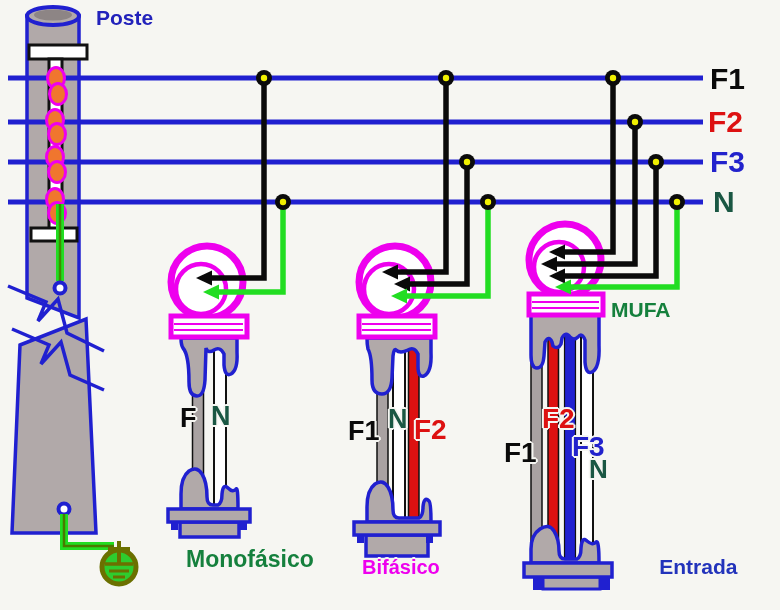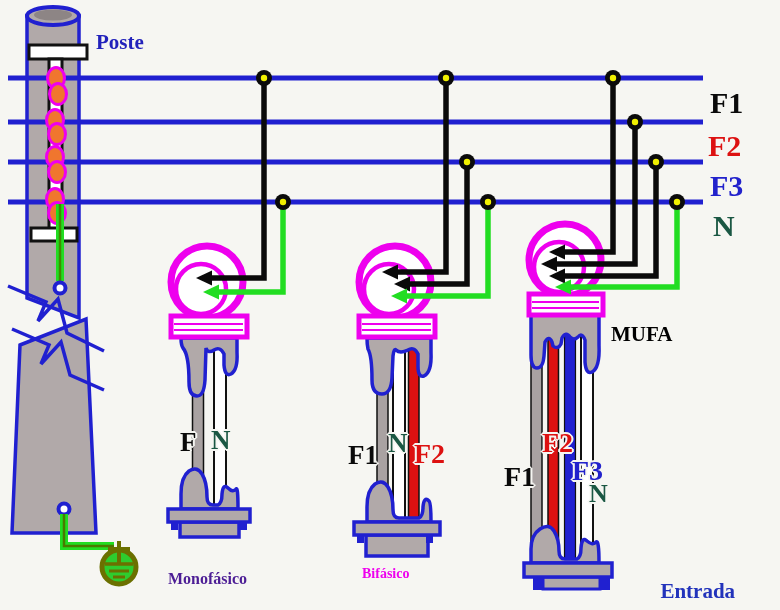--- a/index.html
+++ b/index.html
@@ -3,24 +3,23 @@
 <meta charset="utf-8">
 <style>
   html,body{margin:0;padding:0;}
   #stage{
     position:relative;width:780px;height:610px;background:#f6f6f2;
     overflow:hidden;font-family:"Liberation Sans",sans-serif;
   }
   #stage svg{position:absolute;left:0;top:0;}
   .lbl{
     position:absolute;font-weight:bold;white-space:pre;line-height:1.05;
-    font-family:Liberation Serif, serif;
+    font-family:Liberation Sans, sans-serif;
     text-shadow:-2px 0 0 #f6f6f2,2px 0 0 #f6f6f2,0 -2px 0 #f6f6f2,0 2px 0 #f6f6f2,
                 -1px -1px 0 #f6f6f2,1px 1px 0 #f6f6f2,-1px 1px 0 #f6f6f2,1px -1px 0 #f6f6f2;
-    margin-top:24px;
   }
   .center{text-align:center;}
 </style>
 </head>
 <body>
 
 <div id="stage">
 <svg width="780" height="610" viewBox="0 0 780 610">
 
   <g>
@@ -176,34 +175,34 @@
   </g>
 </svg>
 
 <div class="lbl" style="left:96px;top:7px;font-size:21px;color:#2222bb">Poste</div>
 
 <div class="lbl" style="left:710px;top:63px;font-size:30px;color:#0a0a0a">F1</div>
 <div class="lbl" style="left:708px;top:106px;font-size:30px;color:#dd1111">F2</div>
 <div class="lbl" style="left:710px;top:146px;font-size:30px;color:#2222cc">F3</div>
 <div class="lbl" style="left:713px;top:186px;font-size:30px;color:#1a5743">N</div>
 
-<div class="lbl" style="left:611px;top:299px;font-size:21px;color:#000000">MUFA</div>
+<div class="lbl" style="left:611px;top:299px;font-size:21px;color:#15803d">MUFA</div>
 
 <div class="lbl" style="left:180px;top:404px;font-size:27px;color:#0a0a0a">F</div>
 <div class="lbl" style="left:211px;top:402px;font-size:27px;color:#1a5743">N</div>
 
 <div class="lbl" style="left:348px;top:417px;font-size:27px;color:#0a0a0a">F1</div>
 <div class="lbl" style="left:388px;top:405px;font-size:27px;color:#1a5743">N</div>
 <div class="lbl" style="left:414px;top:415px;font-size:28px;color:#dd1111">F2</div>
 
 <div class="lbl" style="left:542px;top:404px;font-size:28px;color:#dd1111">F2</div>
 <div class="lbl" style="left:504px;top:438px;font-size:28px;color:#0a0a0a">F1</div>
 <div class="lbl" style="left:572px;top:432px;font-size:28px;color:#2222cc">F3</div>
 <div class="lbl" style="left:589px;top:456px;font-size:26px;color:#1a5743">N</div>
 
-<div class="lbl" style="left:168px;top:547px;font-size:16px;color:#4c1d95">Monofásico</div>
-<div class="lbl" style="left:362px;top:543px;font-size:14px;color:#ee00ee">Bifásico</div>
+<div class="lbl" style="left:186px;top:547px;font-size:23px;color:#15803d">Monofásico</div>
+<div class="lbl" style="left:362px;top:557px;font-size:20px;color:#ee00ee">Bifásico</div>
 
 <div class="lbl center" style="left:630px;top:528px;width:125px;font-size:21px;color:#2233bb;line-height:1.25">
   <span>Entrada</span><br>
   <span>a medidor</span>
 </div>
 </div>
 
 </body></html>

